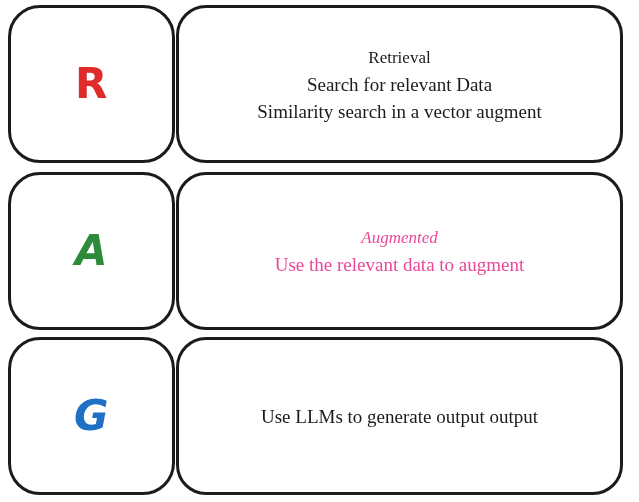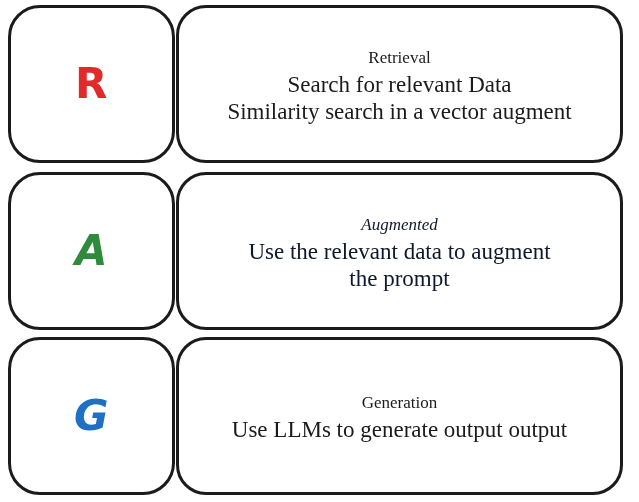--- a/index.html
+++ b/index.html
@@ -86,21 +86,21 @@
     display: block;
     font-size: 17px;
     line-height: 27px;
     white-space: nowrap;
   }
   .desc .title.slanted {
     font-style: italic;
   }
   .desc .line {
     display: block;
-    font-size: 23px;
+    font-size: 19px;
     line-height: 27px;
     white-space: nowrap;
   }
 </style>
 </head>
 <body style="background: rgb(255, 255, 255);">
 
 <div id="canvas" style="background: rgb(255, 255, 255);">
 
   <div class="rag-row row-0">
@@ -114,33 +114,31 @@
         <span class="line">Similarity search in a vector augment</span>
       </div>
     </div>
   </div>
 
   <div class="rag-row row-1">
     <div class="box letter-box" style="border-color: rgb(27, 27, 27);">
       <span class="letter slanted" style="color: rgb(46, 139, 60);">A</span>
     </div>
     <div class="box text-box" style="border-color: rgb(27, 27, 27);">
-      <div class="desc" style="color: #0f172a;">
+      <div class="desc" style="color: #ec4899;">
         <span class="title slanted">Augmented</span>
         <span class="line">Use the relevant data to augment</span>
-        <span class="line">the prompt</span>
       </div>
     </div>
   </div>
 
   <div class="rag-row row-2">
     <div class="box letter-box" style="border-color: rgb(27, 27, 27);">
       <span class="letter slanted" style="color: rgb(31, 111, 196);">G</span>
     </div>
     <div class="box text-box" style="border-color: rgb(27, 27, 27);">
       <div class="desc" style="color: rgb(27, 27, 27);">
-        <span class="title">Generation</span>
         <span class="line">Use LLMs to generate output output</span>
       </div>
     </div>
   </div>
 
 </div>
 
 </body></html>

